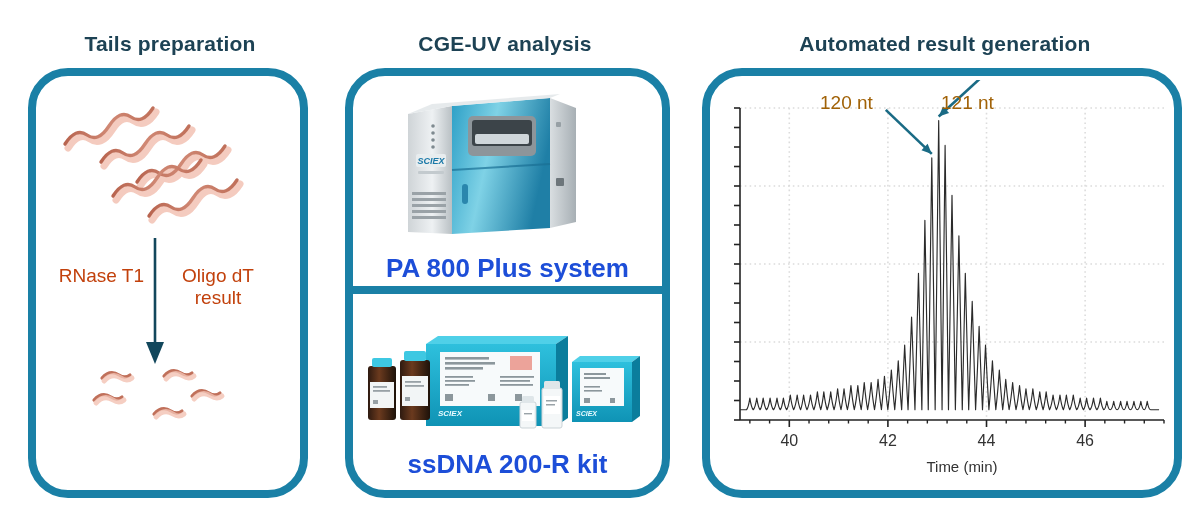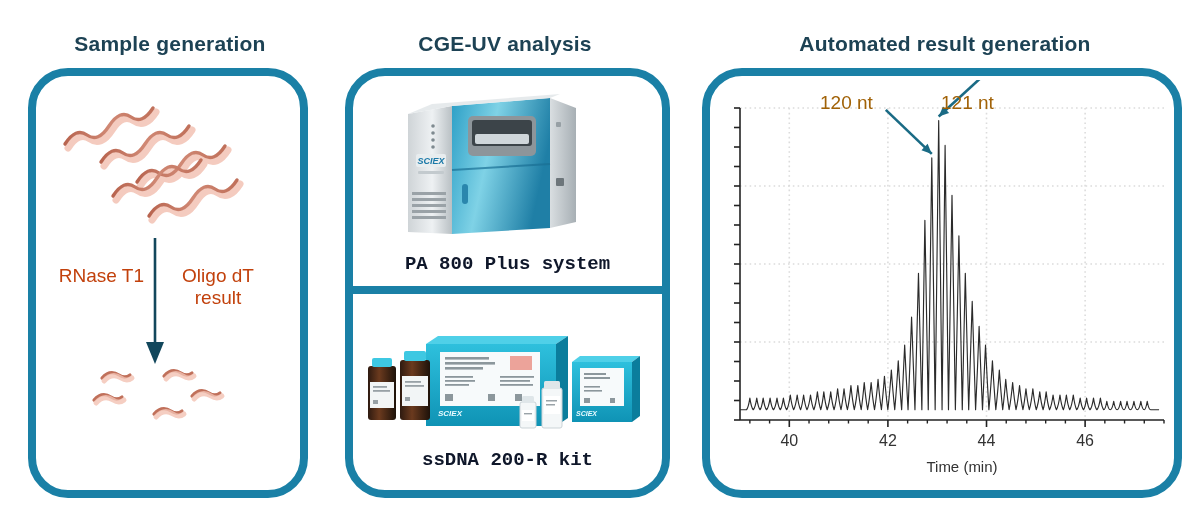--- a/index.html
+++ b/index.html
@@ -47,24 +47,23 @@
     left: 345px; top: 286px;
     width: 325px; height: 8px;
     background: #1a80a6;
   }
 
   
   .caption {
     position: absolute;
     text-align: center;
     font-weight: bold;
-    font-size: 19px;
-    color: #0f172a;
+    font-size: 26px;
+    color: #1d4ed8;
     white-space: nowrap;
-    font-family: Liberation Mono, monospace;
   }
   #cap-polya  { left: 36px;  top: 437px; width: 264px; }
   #cap-pa800  { left: 352px; top: 253px; width: 311px; }
   #cap-kit    { left: 352px; top: 449px; width: 311px; }
 
   
   #rna-strands { position: absolute; left: 60px; top: 100px; width: 220px; height: 130px; }
   #polya-frags { position: absolute; left: 80px; top: 360px; width: 180px; height: 70px; }
 
   
@@ -93,21 +92,21 @@
     white-space: nowrap;
   }
   #annot-120 { left: 820px; top: 92px; }
   #annot-121 { left: 941px; top: 92px; }
 </style>
 </head>
 <body>
 
 <div class="stage">
 
-  <div class="col-title" id="title-sample">Sample generation</div>
+  <div class="col-title" id="title-sample">Tails preparation</div>
   <div class="col-title" id="title-cge">CGE-UV  analysis</div>
   <div class="col-title" id="title-auto">Automated result generation</div>
 
   <div class="panel" id="panel-sample"></div>
   <div class="panel" id="panel-cge"></div>
   <div id="cge-divider"></div>
   <div class="panel" id="panel-auto"></div>
 
   <svg id="rna-strands" viewBox="0 0 220 130">
     <defs>

